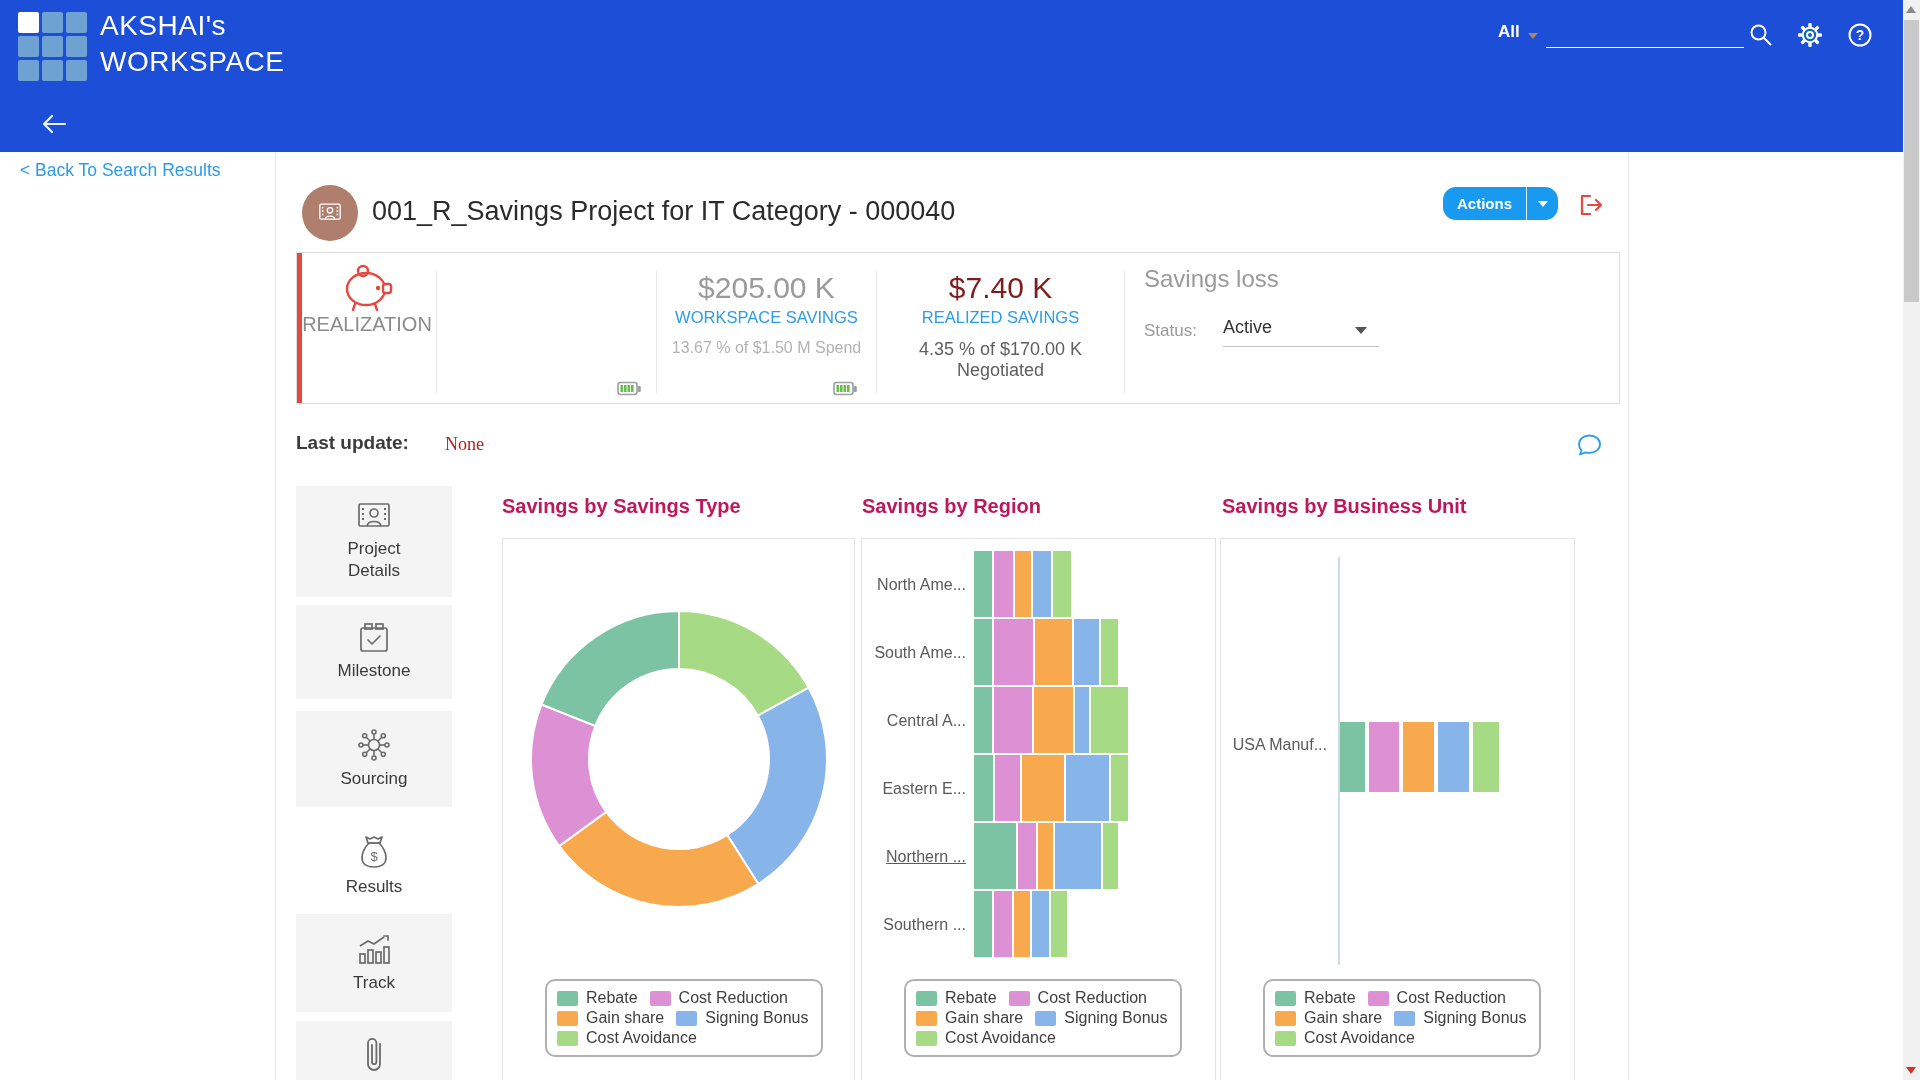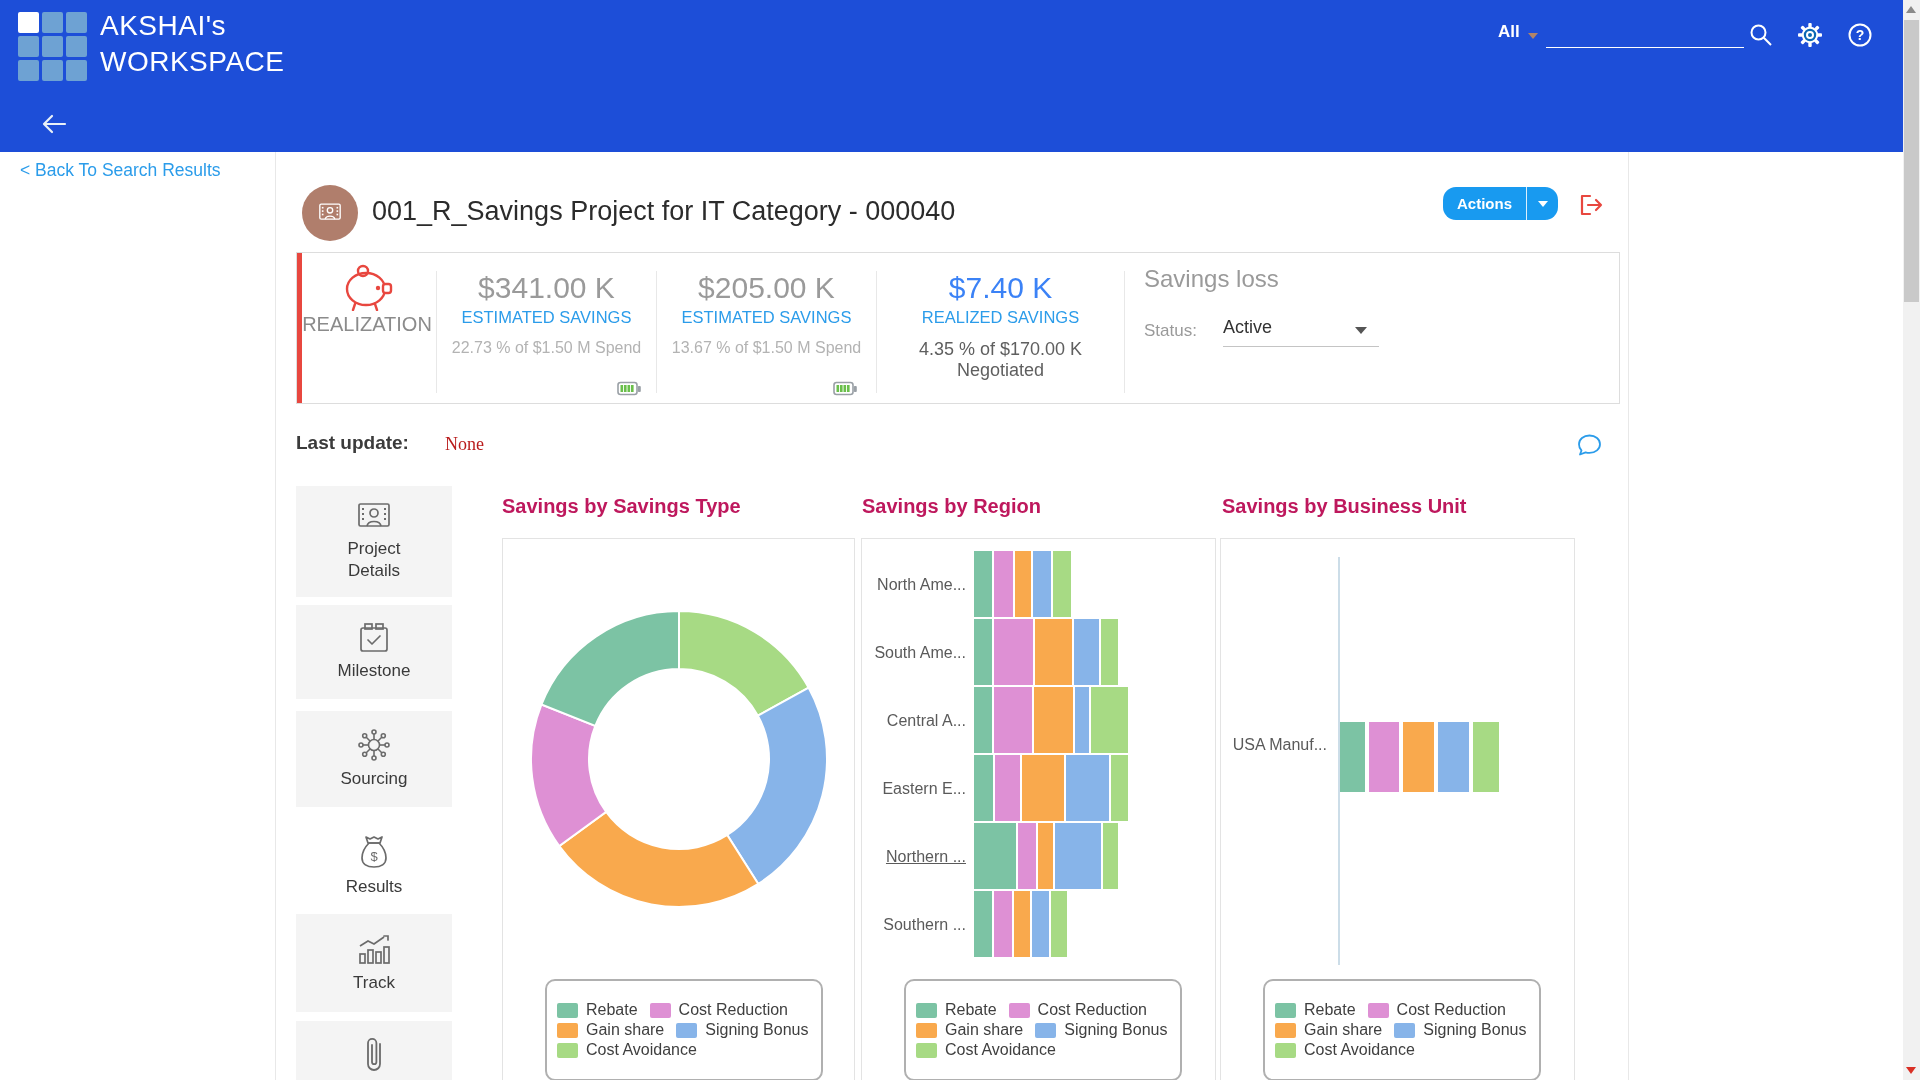--- a/index.html
+++ b/index.html
@@ -37,21 +37,21 @@
   .export-ico { position:absolute; left:1578px; top:192px; width:26px; height:26px; cursor:pointer; }
 
   
   .metrics { position:absolute; left:296px; top:252px; width:1324px; height:152px; background:#fff; border:1px solid #ddd; }
   .metrics .redbar { position:absolute; left:0; top:0; width:5px; height:100%; background:#e8473f; }
   .m-div { position:absolute; top:18px; width:1px; height:122px; background:#e8e8e8; }
   .stage-icn { position:absolute; left:40px; top:10px; width:60px; height:48px; }
   .stage-lbl { position:absolute; left:0; top:60px; width:140px; text-align:center; color:#8b8b8b; font-size:20px; }
   .m-col { position:absolute; top:0; height:100%; text-align:center; }
   .m-val { margin-top:18px; font-size:30px; color:#9a9a9a; }
-  .m-val.dark { color:#3b82f6; }
+  .m-val.dark { color:#7f1d1d; }
   .m-lbl { margin-top:3px; font-size:16.5px; color:#2b9cea; }
   .m-sub { margin-top:12px; font-size:16px; color:#b3b3b3; }
   .m-sub.dark { color:#5f5f5f; font-size:18px; }
   .battery { position:absolute; top:128px; width:25px; height:15px; }
   .loss-title { position:absolute; left:847px; top:12px; font-size:24px; color:#9a9a9a; }
   .status-lbl { position:absolute; left:847px; top:68px; font-size:17px; color:#9a9a9a; }
   .status-val { position:absolute; left:926px; top:64px; width:156px; font-size:18px; color:#333;
     border-bottom:1px solid #c4c4c4; padding-bottom:8px; cursor:pointer; }
   .status-caret { position:absolute; left:1058px; top:74px; width:0; height:0;
     border-left:6px solid transparent; border-right:6px solid transparent; border-top:7px solid #555; }
@@ -64,21 +64,21 @@
   
   .tile { position:absolute; left:296px; width:156px; background:#f4f4f4; display:flex; flex-direction:column;
     align-items:center; justify-content:center; cursor:pointer; }
   .tile.sel { background:#ffffff; }
   .tile .tlabel { font-size:17px; color:#3a3a3a; text-align:center; max-width:92px; line-height:22px; margin-top:6px; }
 
   
   .chart-title { position:absolute; top:495px; font-size:20px; font-weight:bold; color:#be185d; }
   .ccard { position:absolute; top:538px; height:552px; background:#fff; border:1px solid #e3e3e3; }
   .legend-box { position:absolute; left:42px; top:440px; width:278px; min-height:76px; border:2px solid #b0b0b0;
-    border-radius:10px; padding:20px 10px; display:flex; flex-wrap:wrap; column-gap:12px; row-gap:2px; align-content:flex-start; }
+    border-radius:10px; padding:8px 10px; display:flex; flex-wrap:wrap; column-gap:12px; row-gap:2px; align-content:flex-start; }
   .li { display:flex; align-items:center; gap:8px; font-size:16px; color:#3f3f3f; }
   .sw { width:21px; height:15px; border-radius:2px; flex:0 0 auto; }
 
   .region-label { position:absolute; width:104px; text-align:right; color:#5a5a5a; font-size:16px;
     display:flex; align-items:center; justify-content:flex-end; }
   .region-row { position:absolute; left:112px; display:flex; column-gap:2px; }
   .region-row .seg { height:100%; }
 
   .bu-axis { position:absolute; left:117px; top:18px; width:2px; height:408px; background:#ccdde8; }
   .bu-row { position:absolute; left:119px; top:183px; height:70px; display:flex; column-gap:4px; }
@@ -183,40 +183,35 @@
     <svg class="stage-icn" viewBox="0 0 60 48">
       <ellipse cx="29" cy="26" rx="19" ry="16" fill="none" stroke="#e8473f" stroke-width="2.4"></ellipse>
       <circle cx="26" cy="8" r="5" fill="none" stroke="#e8473f" stroke-width="2.4"></circle>
       <rect x="46" y="21" width="8" height="9" rx="2.5" fill="#fff" stroke="#e8473f" stroke-width="2.4"></rect>
       <circle cx="41" cy="25" r="2.2" fill="#e8473f"></circle>
       <path d="M18 41l-2 6 M38 41l2 6" stroke="#e8473f" stroke-width="2.4" stroke-linecap="round"></path>
     </svg>
     <div class="stage-lbl">REALIZATION</div>
     <div class="m-div" style="left:139px"></div>
 
-    <div class="m-col" style="left:140px; width:219px">
-      <div class="m-val">$341.00 K</div>
-      <div class="m-lbl">ESTIMATED SAVINGS</div>
-      <div class="m-sub">22.73 % of $1.50 M Spend</div>
-    </div>
     <svg class="battery" style="left:320px" viewBox="0 0 25 15">
       <rect x="1" y="1.5" width="19" height="12" rx="2.5" fill="#fff" stroke="#9aa0a6" stroke-width="1.6"></rect>
       <rect x="20.8" y="5" width="3" height="6" rx="1" fill="#9aa0a6"></rect>
       <g fill="#6abf4b">
           <rect x="3.5" y="4" width="2.6" height="7"></rect>
           <rect x="7" y="4" width="2.6" height="7"></rect>
           <rect x="10.5" y="4" width="2.6" height="7"></rect>
           <rect x="14" y="4" width="2.6" height="7"></rect>
         </g>
     </svg>
     <div class="m-div" style="left:359px"></div>
 
     <div class="m-col" style="left:360px; width:219px">
       <div class="m-val">$205.00 K</div>
-      <div class="m-lbl">ESTIMATED SAVINGS</div>
+      <div class="m-lbl">WORKSPACE SAVINGS</div>
       <div class="m-sub">13.67 % of $1.50 M Spend</div>
     </div>
     <svg class="battery" style="left:536px" viewBox="0 0 25 15">
       <rect x="1" y="1.5" width="19" height="12" rx="2.5" fill="#fff" stroke="#9aa0a6" stroke-width="1.6"></rect>
       <rect x="20.8" y="5" width="3" height="6" rx="1" fill="#9aa0a6"></rect>
       <g fill="#6abf4b">
           <rect x="3.5" y="4" width="2.6" height="7"></rect>
           <rect x="7" y="4" width="2.6" height="7"></rect>
           <rect x="10.5" y="4" width="2.6" height="7"></rect>
           <rect x="14" y="4" width="2.6" height="7"></rect>

